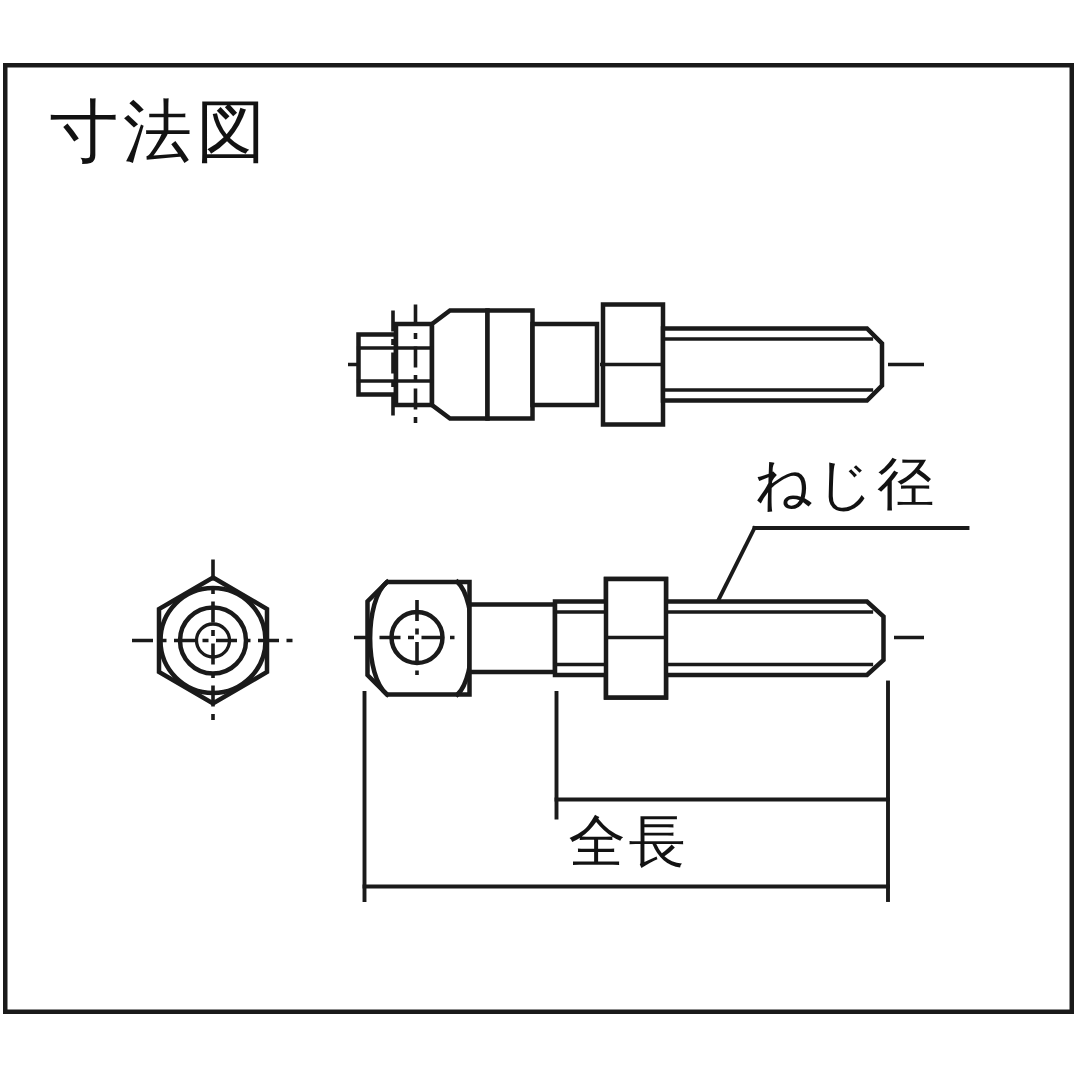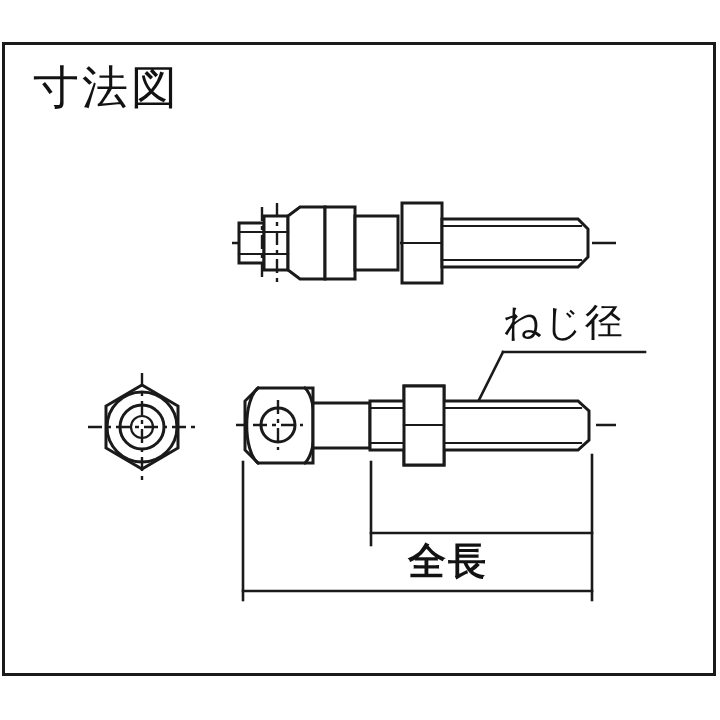--- a/index.html
+++ b/index.html
@@ -107,23 +107,22 @@
     left: 365px;
     top: 484px;
     font-size: 38px;
     font-weight: 500;
     letter-spacing: 2px;
   }
   #total-len-label {
     left: 379px;
     top: 542px;
     font-size: 38px;
-    font-weight: 700;
+    font-weight: 400;
     letter-spacing: 2px;
-    margin-left: 29px;
   }
 </style>
 </head>
 <body>
 
 <div id="page">
 
   <div id="drawing-frame"></div>
 
   <svg id="diagram-svg" viewBox="0 0 720 720">

